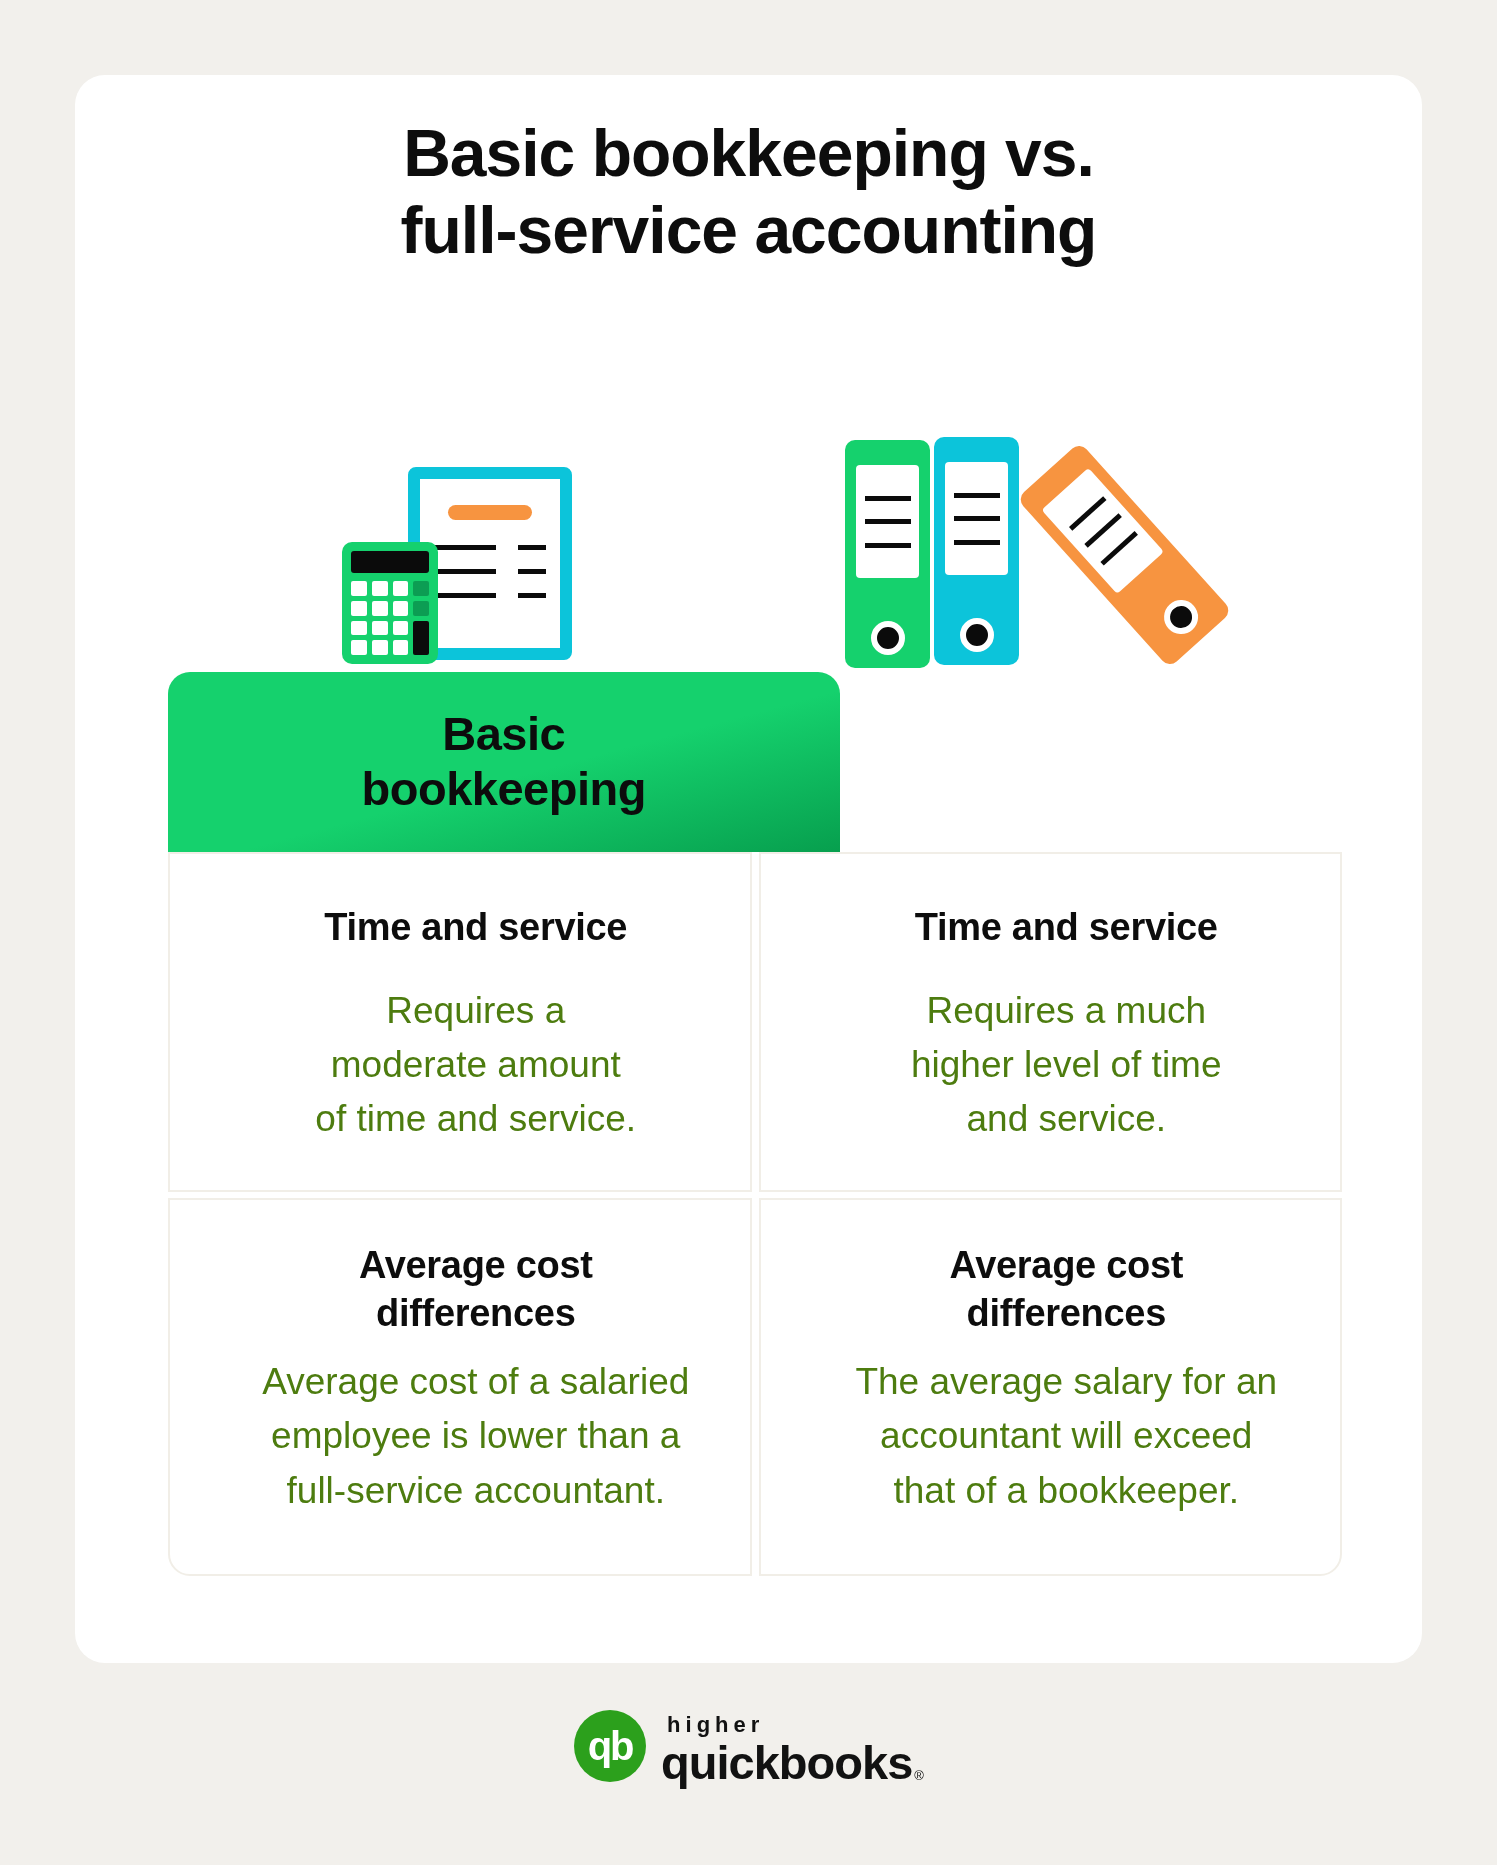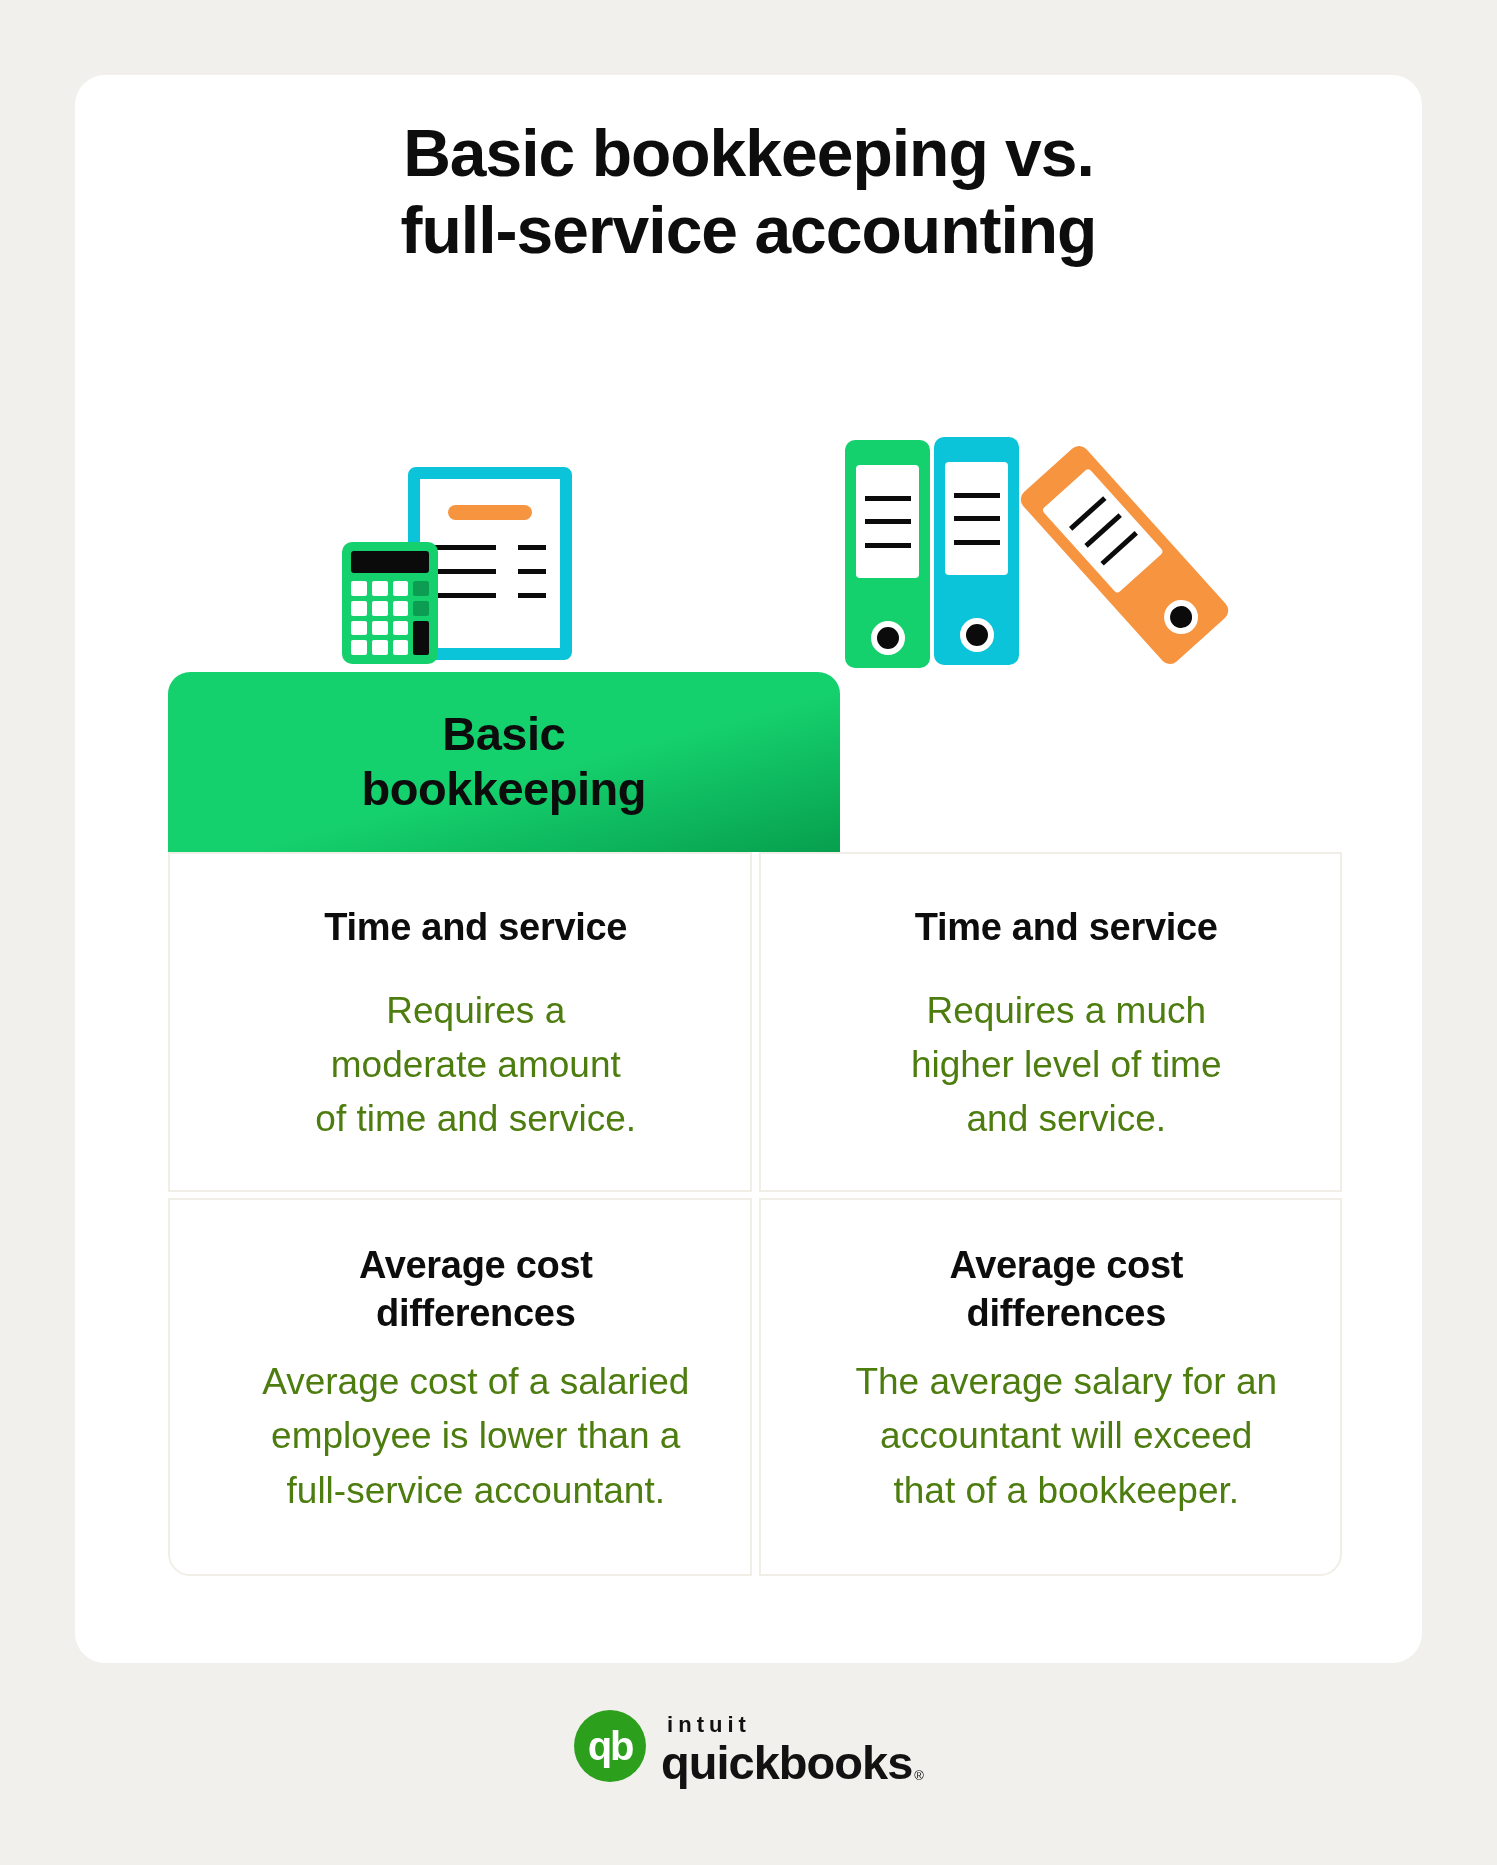--- a/index.html
+++ b/index.html
@@ -190,19 +190,19 @@
       <p class="multiline">The average salary for an
 accountant will exceed
 that of a bookkeeper.</p>
     </div>
   </div>
 </div>
 
 <div class="logo">
   <div class="qb-circle">qb</div>
   <div class="logo-text">
-    <span class="intuit">intuit</span>
+    <span class="intuit">higher</span>
     <span class="qbooks">
       <span>quickbooks</span>
       <span class="reg">®</span>
     </span>
   </div>
 </div>
 
 </body></html>

